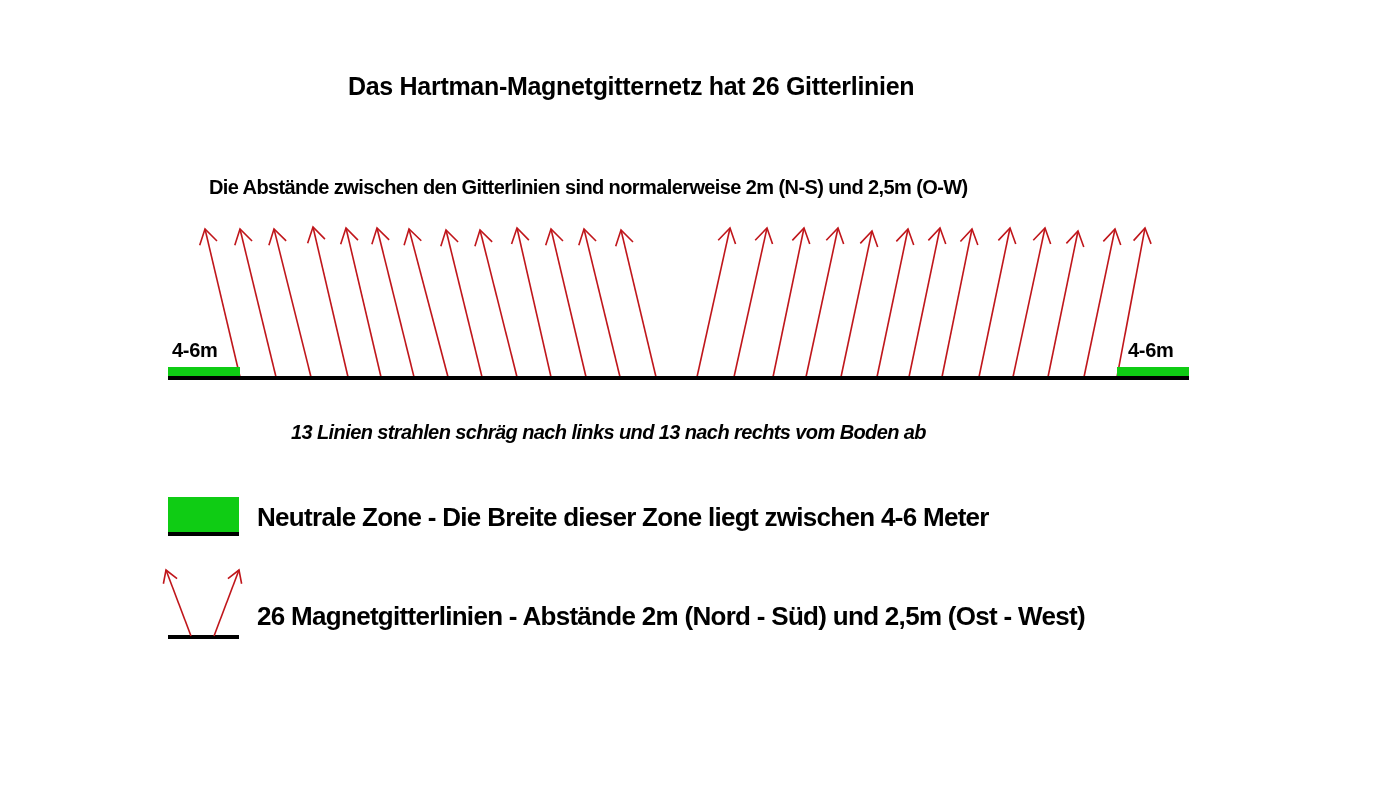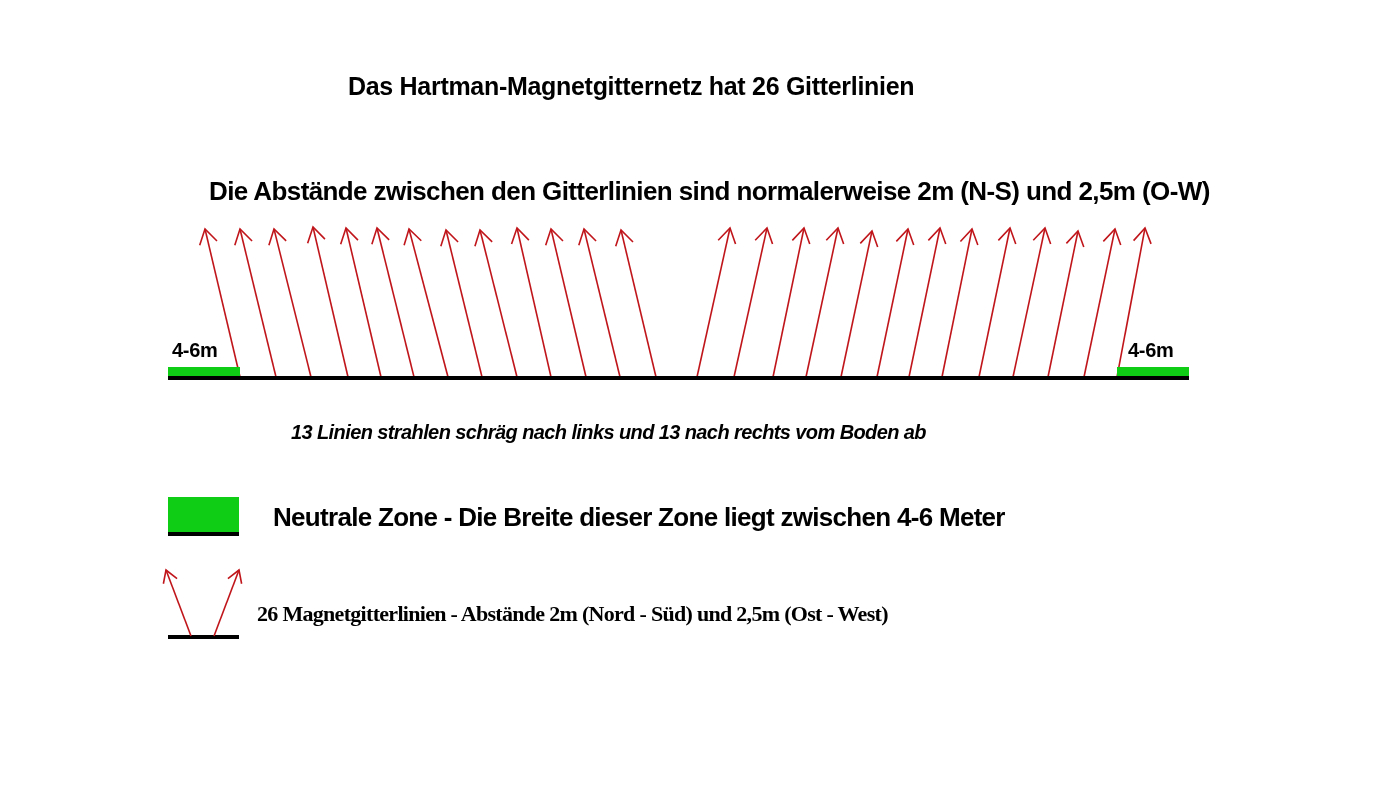--- a/index.html
+++ b/index.html
@@ -1,23 +1,23 @@
 <!DOCTYPE html>
 <html><head>
   <meta charset="utf-8">
   <style>
     html, body { margin: 0; padding: 0; background: #ffffff; }
     body { width: 1388px; height: 785px; position: relative; overflow: hidden;
            font-family: "Liberation Sans", "DejaVu Sans", sans-serif; color: #000; }
     .txt { position: absolute; white-space: nowrap; font-weight: bold; letter-spacing: -0.3px; }
     #title { left: 348px; top: 72px; font-size: 25px; }
-    #subtitle { left: 209px; top: 176px; font-size: 26px; letter-spacing: -0.6px; }
+    #subtitle { left: 209px; top: 176px; font-size: 20px; letter-spacing: -0.6px; }
     #caption { left: 291px; top: 421px; font-size: 20px; letter-spacing: -0.6px; font-style: italic; }
-    #legend-neutral-text { left: 257px; top: 502px; font-size: 26px; letter-spacing: -0.7px; margin-left: 16px; }
-    #legend-lines-text { left: 257px; top: 601px; font-size: 22px; letter-spacing: -0.7px; font-family: Liberation Serif, serif; }
+    #legend-neutral-text { left: 257px; top: 502px; font-size: 26px; letter-spacing: -0.7px; }
+    #legend-lines-text { left: 257px; top: 601px; font-size: 26px; letter-spacing: -0.7px; }
     #zone-left-label { left: 172px; top: 339px; font-size: 20px; }
     #zone-right-label { left: 1128px; top: 339px; font-size: 20px; }
     svg#diagram { position: absolute; left: 0; top: 0; }
   </style>
 </head>
 <body>
 
 <div id="title" class="txt">Das Hartman-Magnetgitternetz hat 26 Gitterlinien</div>
 <div id="subtitle" class="txt">Die Abstände zwischen den Gitterlinien sind normalerweise 2m (N-S) und 2,5m (O-W)</div>
 

